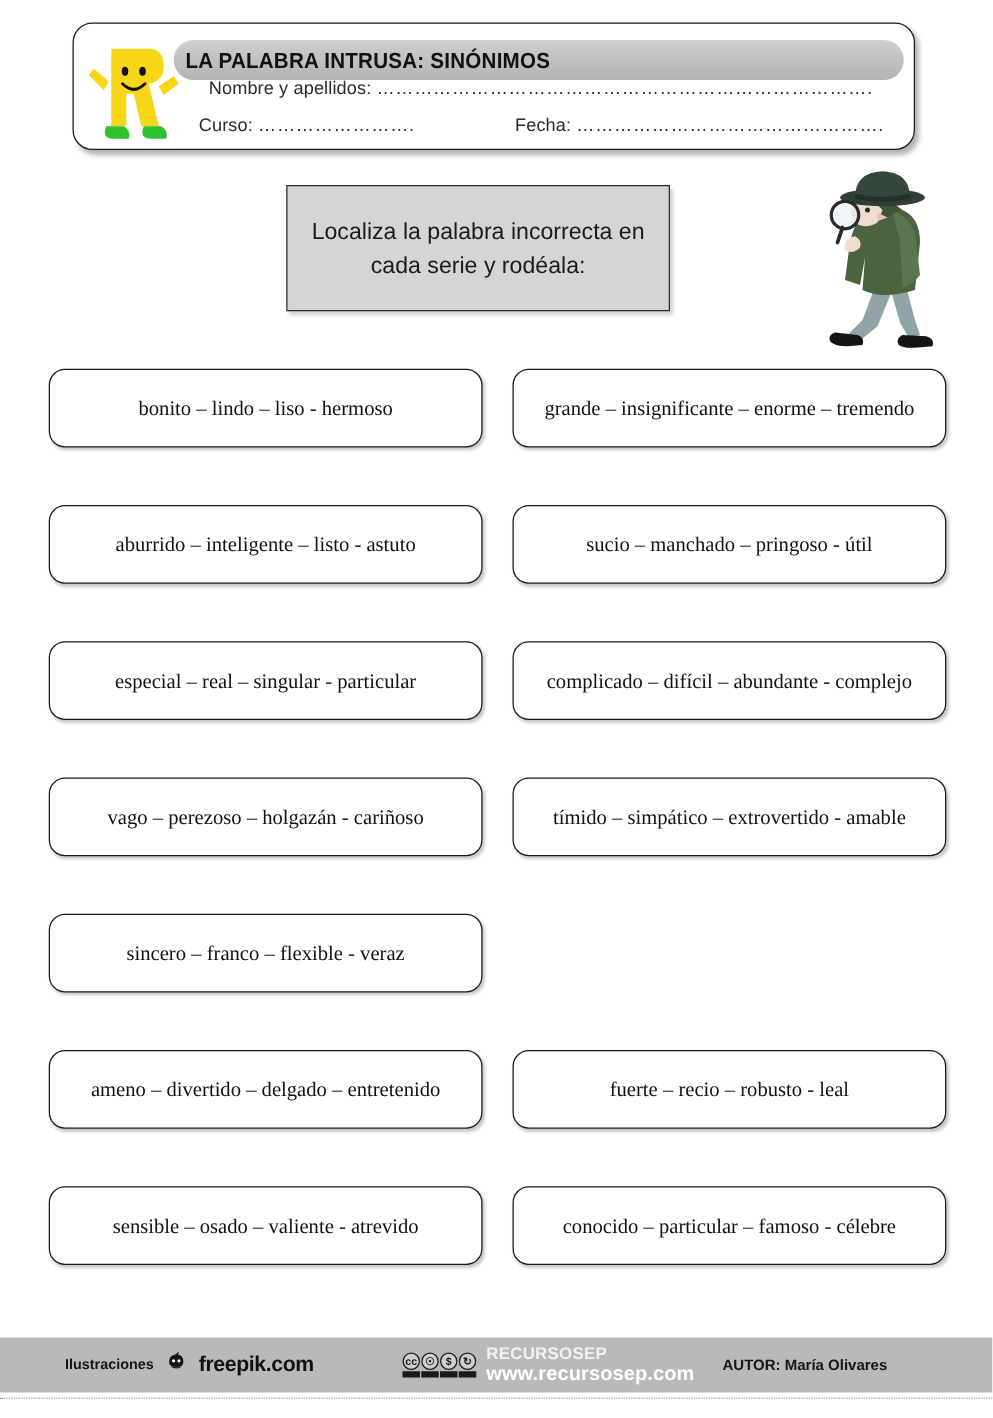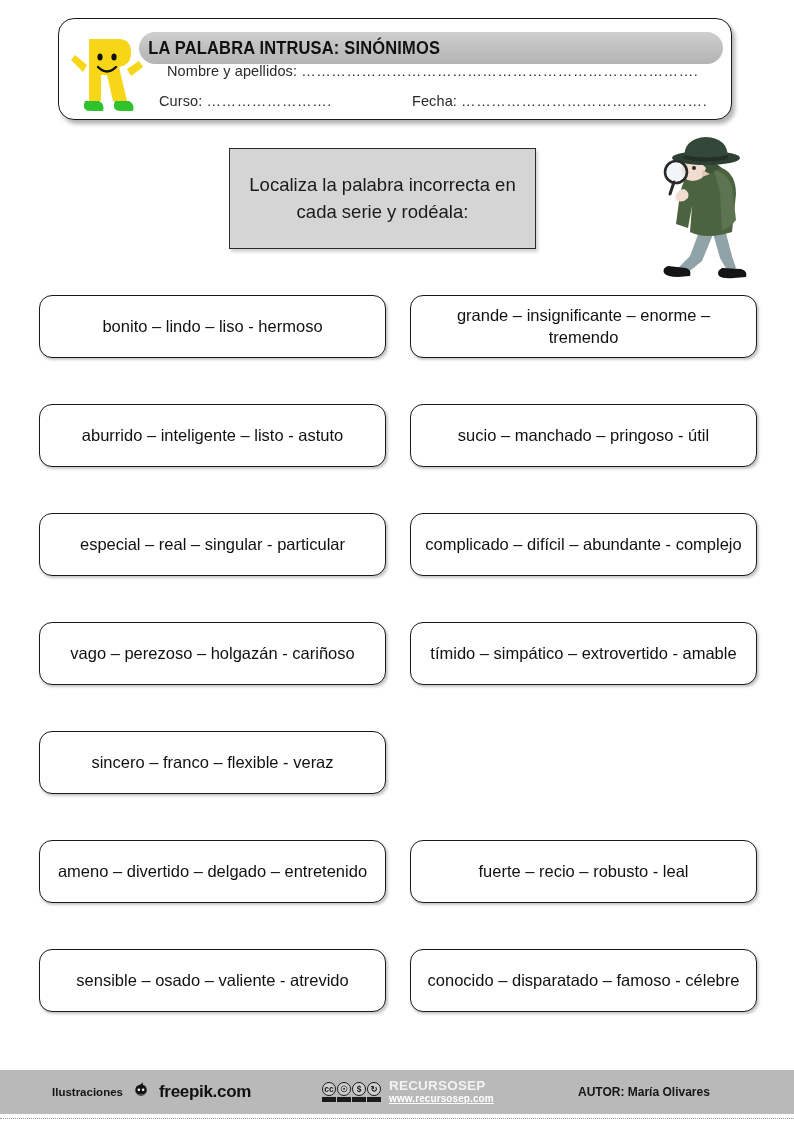--- a/index.html
+++ b/index.html
@@ -100,20 +100,21 @@
     width: 130px;
     height: 152px;
   }
 
   
   .boxes {
     position: absolute;
     left: 39px;
     top: 295px;
     width: 718px;
+    font-family: Liberation Serif, serif;
   }
   .box-row {
     display: flex;
     justify-content: space-between;
     margin-bottom: 46px;
   }
   .word-box {
     width: 347px;
     height: 63px;
     border: 1.5px solid #1a1a1a;
@@ -214,25 +215,24 @@
     flex-direction: column;
     line-height: 1.08;
   }
   .recursosep-name {
     font-size: 13.5px;
     font-weight: bold;
     color: #f2f2f2;
     letter-spacing: 0.2px;
   }
   .recursosep-url {
-    font-size: 10px;
+    font-size: 16px;
     font-weight: bold;
     color: #ffffff;
     letter-spacing: 0.1px;
-    text-decoration: underline;
   }
   .foot-author {
     position: absolute;
     left: 578px;
     font-size: 12px;
     font-weight: bold;
     color: #151515;
   }
 </style>
 </head>
@@ -370,21 +370,21 @@
     <div class="word-box">
       <span class="word-box-text">fuerte – recio – robusto - leal</span>
     </div>
   </div>
 
   <div class="box-row">
     <div class="word-box">
       <span class="word-box-text">sensible – osado – valiente - atrevido</span>
     </div>
     <div class="word-box">
-      <span class="word-box-text">conocido – disparatado – famoso - célebre</span>
+      <span class="word-box-text">conocido – particular – famoso - célebre</span>
     </div>
   </div>
 
 </div>
 
 <div class="footer-bar">
 
   <div class="foot-illus">
     <span class="foot-illus-label">Ilustraciones</span>
     <span>

